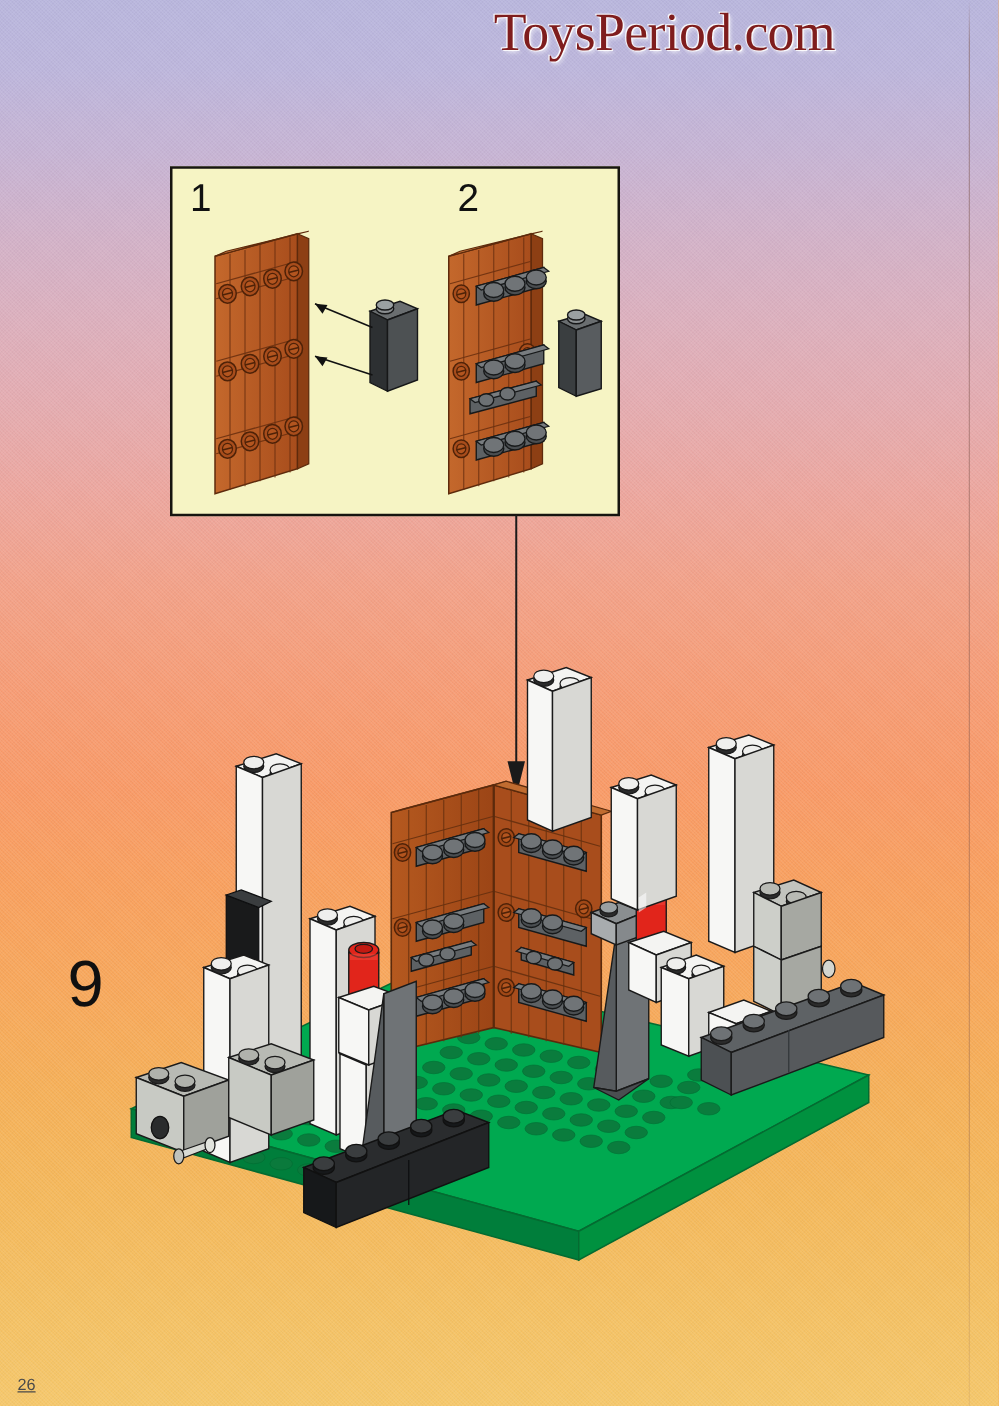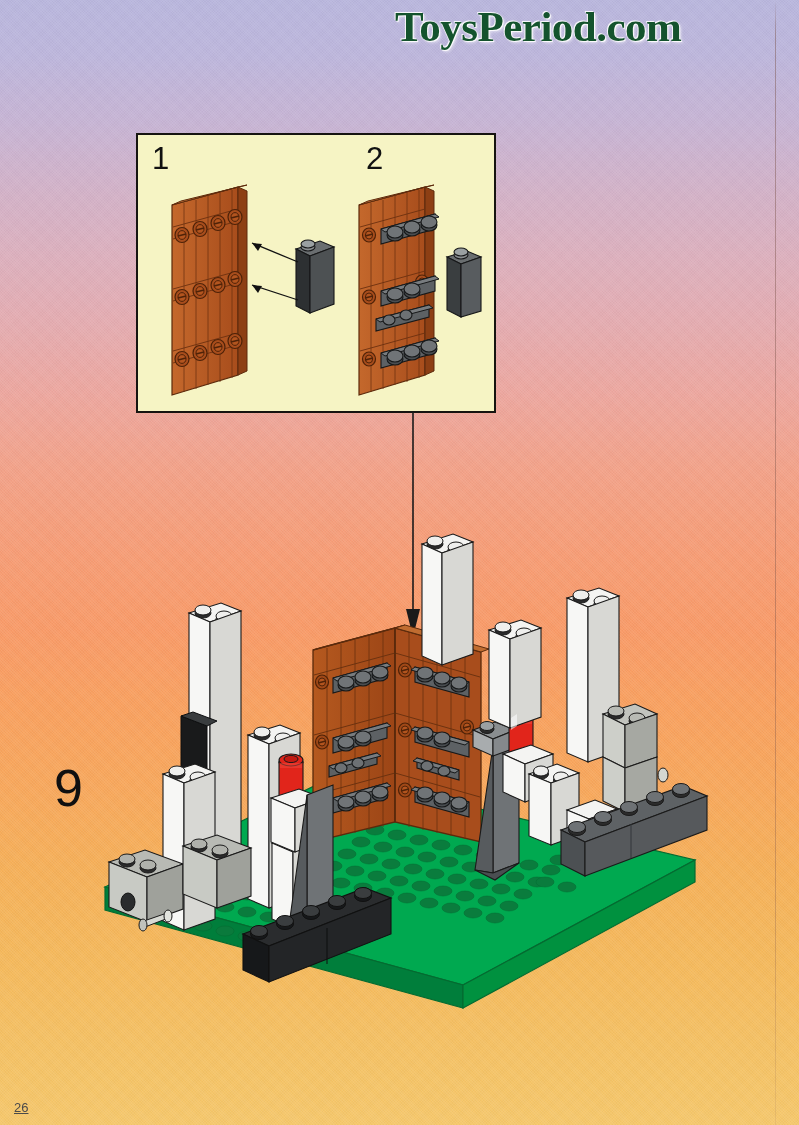--- a/index.html
+++ b/index.html
@@ -43,22 +43,22 @@
     position:absolute;left:775px;top:0;width:1px;height:1125px;
     background:linear-gradient(to bottom, rgba(120,80,70,.00) 0%, rgba(120,80,70,.45) 3%,
       rgba(120,80,70,.40) 55%, rgba(120,80,70,.30) 80%, rgba(120,80,70,.10) 100%);
   }
 
   
   #watermark{
     position:absolute;left:395px;top:0px;width:400px;height:52px;
     display:flex;align-items:center;justify-content:flex-start;
     font-family:"Liberation Serif",serif;
-    font-weight:bold;font-size:43px;letter-spacing:-.5px;
-    color:#14532d;
+    font-weight:normal;font-size:43px;letter-spacing:-.5px;
+    color:#7f1d1d;
     text-shadow:
       0 0 2px rgba(255,255,255,.9),
       1px 1px 0 rgba(255,255,255,.85),
       -1px -1px 0 rgba(255,255,255,.85),
       2px 2px 3px rgba(255,255,255,.55);
     white-space:nowrap;
   }
 
   
   #stepnum{

